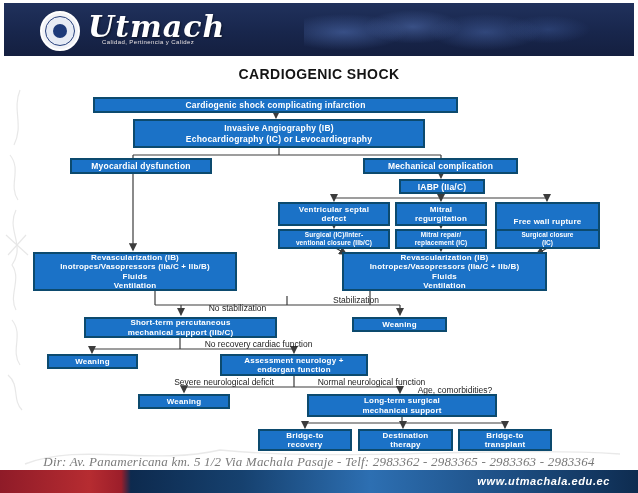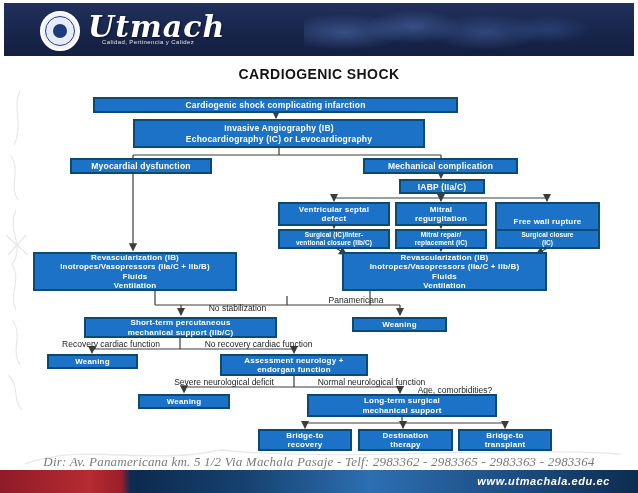--- a/index.html
+++ b/index.html
@@ -161,22 +161,21 @@
   <div class="node" style="left:307px;top:394px;width:190px;height:23px;">Long-term surgical
 mechanical support</div>
   <div class="node" style="left:258px;top:429px;width:94px;height:22px;">Bridge-to
 recovery</div>
   <div class="node" style="left:358px;top:429px;width:95px;height:22px;">Destination
 therapy</div>
   <div class="node" style="left:458px;top:429px;width:94px;height:22px;">Bridge-to
 transplant</div>
 
   <div class="elabel" style="left:195px;top:295px;width:85px;height:10px;margin-top:8px;">No stabilization</div>
-  <div class="elabel" style="left:316px;top:295px;width:80px;height:10px;">Panamericana</div>
-  <div class="elabel" style="left:46px;top:339px;width:130px;height:10px;">Recovery cardiac function</div>
+  <div class="elabel" style="left:316px;top:295px;width:80px;height:10px;">Stabilization</div>
   <div class="elabel" style="left:186px;top:339px;width:145px;height:10px;">No recovery cardiac function</div>
   <div class="elabel" style="left:158px;top:377px;width:132px;height:10px;">Severe neurological deficit</div>
   <div class="elabel" style="left:300px;top:377px;width:143px;height:10px;">Normal neurological function</div>
   <div class="elabel" style="left:406px;top:385px;width:98px;height:10px;text-align:center;">Age, comorbidities?</div>
 
   <div class="address">Dir: Av. Panamericana km. 5 1/2 Via Machala Pasaje - Telf: 2983362 - 2983365 - 2983363 - 2983364</div>
   <div class="footer-bar"></div>
   <div class="website">www.utmachala.edu.ec</div>
 
 </div>

